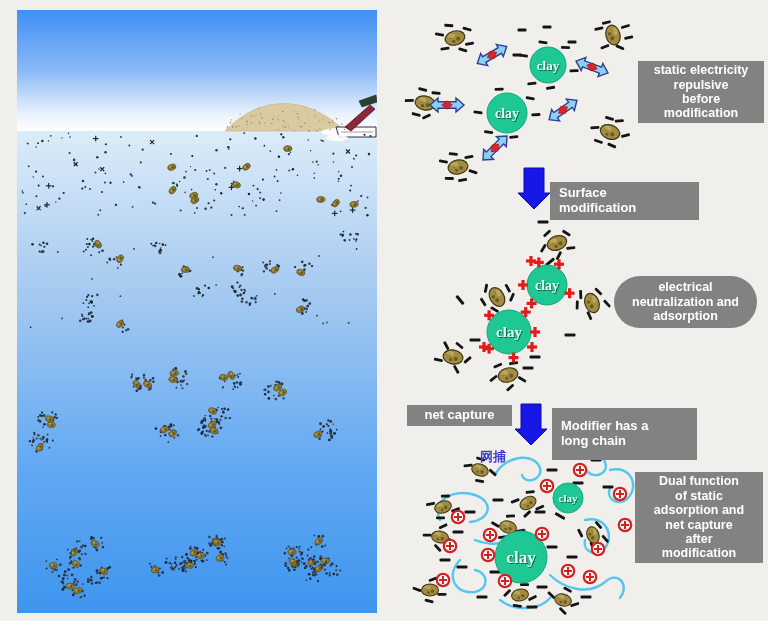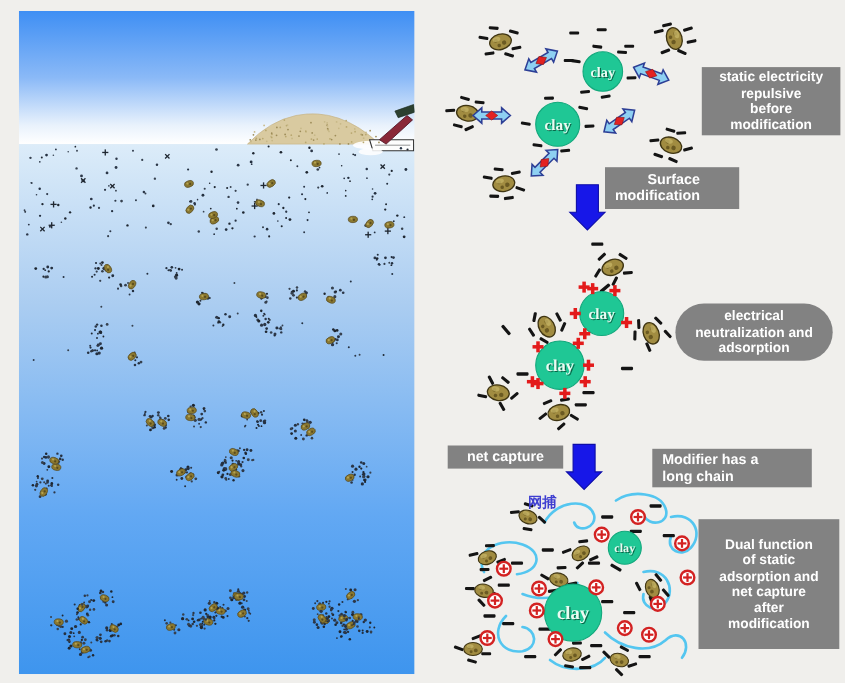--- a/index.html
+++ b/index.html
@@ -14,25 +14,25 @@
   #right-svg{position:absolute;left:400px;top:0;width:368px;height:621px;}
   .cap{
     position:absolute;box-sizing:border-box;
     background:var(--caption-bg,#828282);color:var(--caption-text,#ffffff);
     font-weight:bold;font-size:12.5px;line-height:1.15;
     white-space:pre-line;display:flex;align-items:center;
   }
   .cap.center{justify-content:center;text-align:center;padding:2px 4px;}
   .cap.left{justify-content:flex-start;text-align:left;padding:2px 6px 2px 9px;}
   #cap-before{left:638px;top:61px;width:126px;height:62px;}
-  #cap-surface{left:550px;top:152px;width:122px;height:38px;font-size:13px;text-align:right;}
+  #cap-surface{left:550px;top:182px;width:149px;height:38px;font-size:13px;}
   #cap-neutral{left:614px;top:276px;width:143px;height:52px;border-radius:26px;}
   #cap-net{left:407px;top:405px;width:105px;height:21px;font-size:13px;}
-  #cap-modifier{left:552px;top:408px;width:145px;height:35px;font-size:13px;margin-left:41px;}
-  #cap-dual{left:635px;top:472px;width:128px;height:118px;}
+  #cap-modifier{left:552px;top:408px;width:145px;height:52px;font-size:13px;}
+  #cap-dual{left:635px;top:472px;width:128px;height:91px;}
   #cap-net-zh{
     position:absolute;left:466px;top:448px;width:54px;text-align:center;
     color:var(--chinese-label,#3f3fd0);font-weight:bold;font-size:13px;
     font-family:"Liberation Sans",sans-serif;
   }
 </style>
 </head>
 <body>
 
 <div class="stage">

